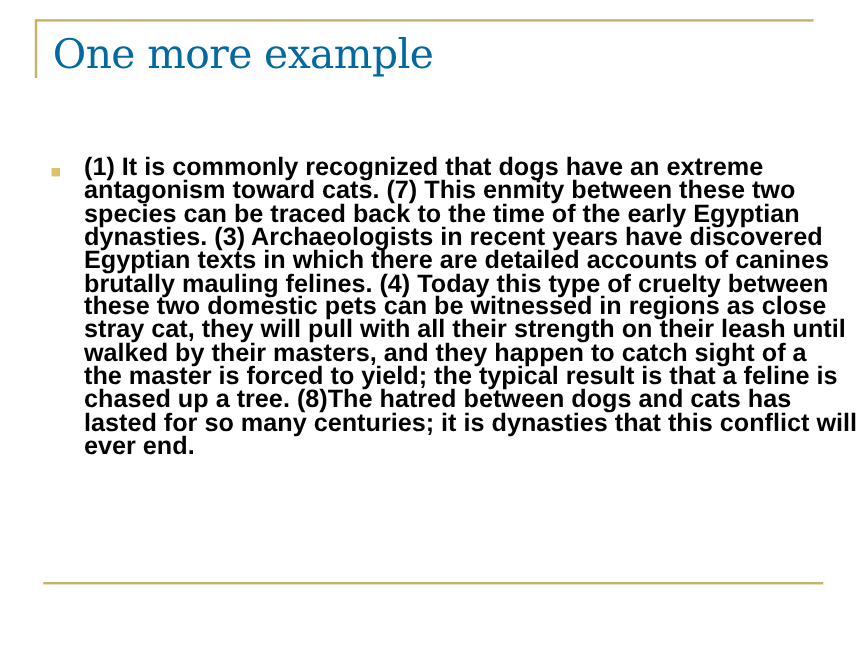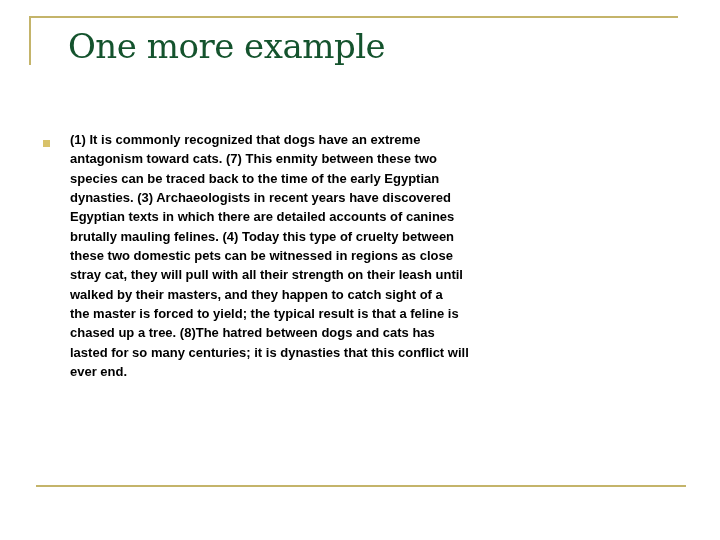--- a/index.html
+++ b/index.html
@@ -1,22 +1,22 @@
 <!DOCTYPE html>
 <html><head>
 <meta charset="utf-8">
 <style>
   html, body { margin:0; padding:0; }
   body { width:720px; height:540px; background:#ffffff; position:relative; overflow:hidden; }
   .top-rule { position:absolute; left:30px; top:16px; width:648px; height:2px; background:#c4b46a; }
   .left-rule { position:absolute; left:29px; top:16px; width:2px; height:49px; background:#c4b46a; }
   .bottom-rule { position:absolute; left:36px; top:485px; width:650px; height:2px; background:#c4b46a; }
-  .title { position:absolute; left:44px; top:26px; font-family:"DejaVu Serif", serif; font-size:34px; color:#14532d; letter-spacing:-0.5px; white-space:nowrap;margin-left:24px; }
+  .title { position:absolute; left:44px; top:26px; font-family:"DejaVu Serif", serif; font-size:34px; color:#0369a1; letter-spacing:-0.5px; white-space:nowrap; }
   .bullet { position:absolute; left:43px; top:140px; width:7px; height:7px; background:#d8c26a; }
-  .body { position:absolute; left:70px; top:130px; font-family:"Liberation Sans", sans-serif; font-weight:bold; font-size:13px; line-height:19.35px; color:#000; }
+  .body { position:absolute; left:70px; top:130px; font-family:"Liberation Sans", sans-serif; font-weight:bold; font-size:21px; line-height:19.35px; color:#000; }
   .line { white-space:nowrap; display:block; }
 </style>
 </head>
 <body>
 
 <div>
   <div class="top-rule"></div>
   <div class="left-rule"></div>
   <div class="title">One more example</div>
 

